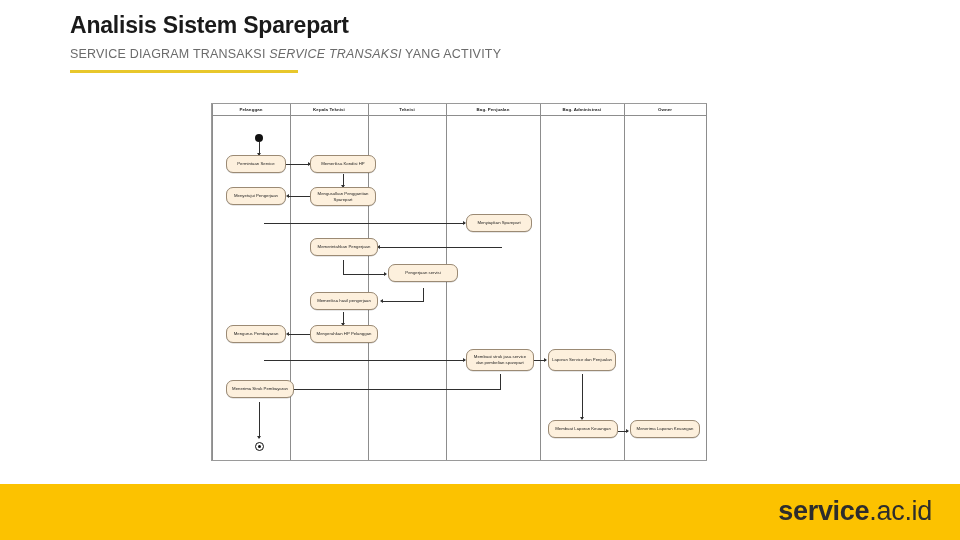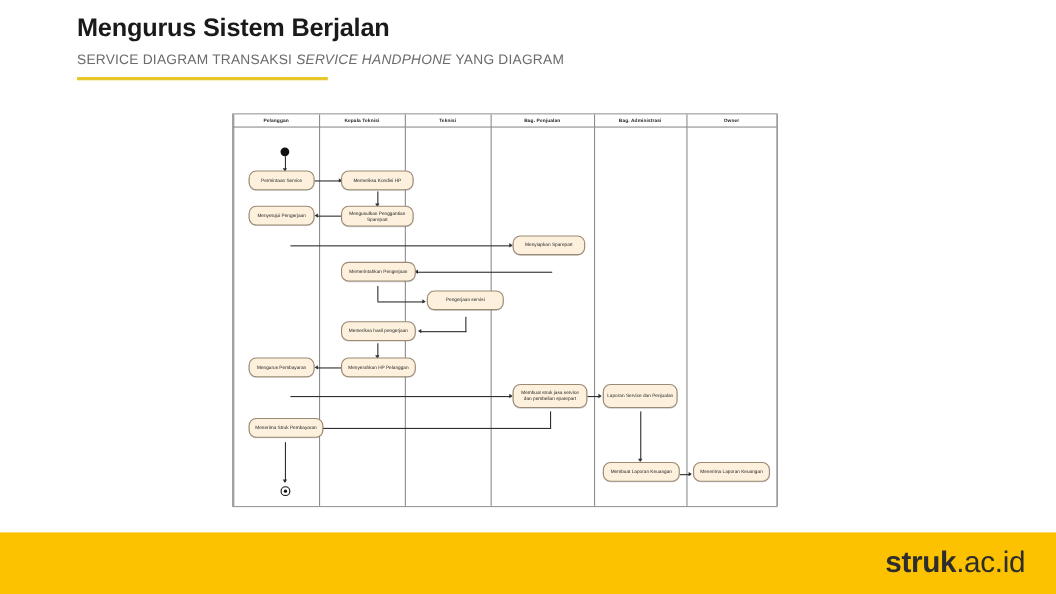--- a/index.html
+++ b/index.html
@@ -184,23 +184,23 @@
     font-size: 27px;
     color: #2d2d2d;
     letter-spacing: -0.3px;
     white-space: nowrap;
   }
   #footer-brand .strong { font-weight: bold; }
 </style>
 </head>
 <body>
 
-<div id="slide-title">Mengurus Sistem Berjalan</div>
-
-<div id="slide-subtitle"><span>SERVICE DIAGRAM TRANSAKSI </span><span class="em">SERVICE HANDPHONE</span><span> YANG DIAGRAM</span></div>
+<div id="slide-title">Analisis Sistem Sparepart</div>
+
+<div id="slide-subtitle"><span>SERVICE DIAGRAM TRANSAKSI </span><span class="em">SERVICE TRANSAKSI</span><span> YANG ACTIVITY</span></div>
 
 <div id="title-rule"></div>
 
 <div id="diagram">
   <div id="diagram-inner">
 
     <div class="lane-head-rule"></div>
 
     <div class="lane-sep" style="left:0px;"></div>
     <div class="lane-sep" style="left:78px;"></div>
@@ -299,14 +299,14 @@
     <div class="node" style="left:336px; top:316px; width:70px; height:18px;">Membuat Laporan Keuangan</div>
 
     <div class="node" style="left:418px; top:316px; width:70px; height:18px;">Menerima Laporan Keuangan</div>
 
     <div class="end-node" style="left:43px; top:338px;"></div>
 
   </div>
 </div>
 
 <div id="footer">
-  <div id="footer-brand"><span class="strong">struk</span><span>.ac.id</span></div>
+  <div id="footer-brand"><span class="strong">service</span><span>.ac.id</span></div>
 </div>
 
 </body></html>

